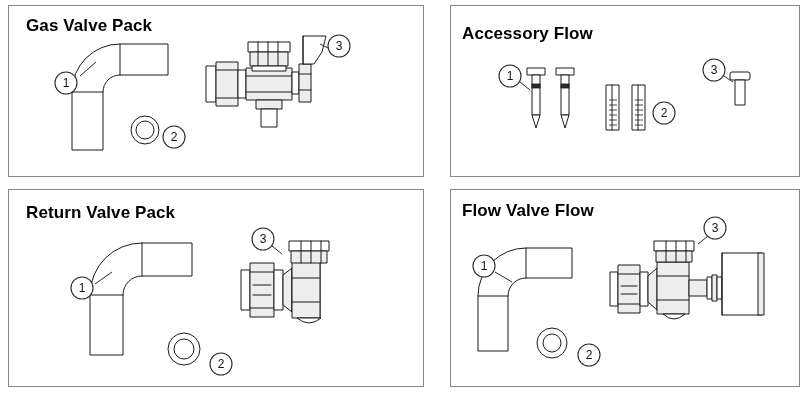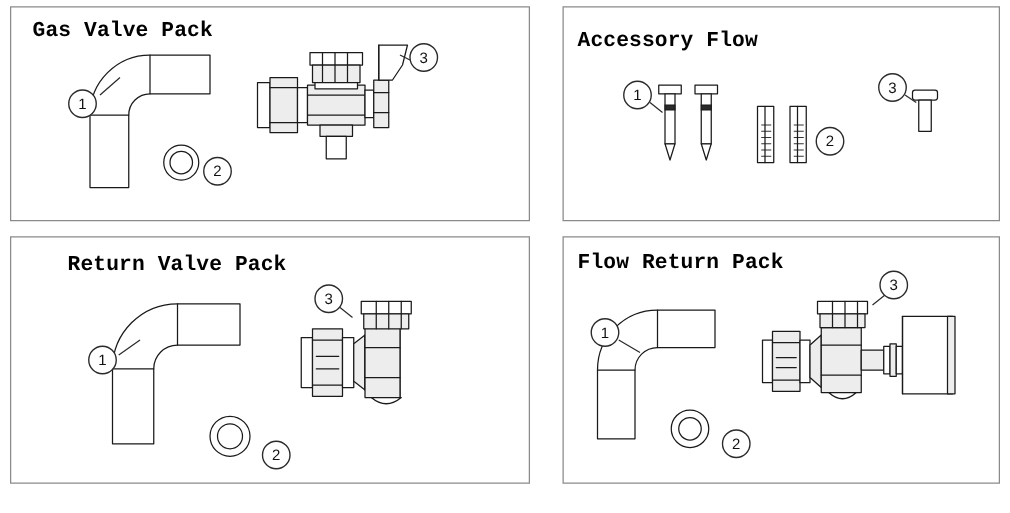--- a/index.html
+++ b/index.html
@@ -15,21 +15,21 @@
     overflow: hidden;
   }
   .panel {
     position: absolute;
     background: #ffffff;
     border: 1px solid #8a8a8a;
     box-sizing: border-box;
   }
   .panel-title {
     position: absolute;
-    font-family: Liberation Mono, monospace;
+    font-family: Liberation Sans, sans-serif;
     font-weight: bold;
     font-size: 17px;
     color: #000000;
     letter-spacing: 0.1px;
     white-space: nowrap;
   }
   .art {
     position: absolute;
     left: 0;
     top: 0;
@@ -88,24 +88,24 @@
 </head>
 <body>
 
 <div class="panel" style="left:8px; top:5px; width:416px; height:172px;"></div>
 <div class="panel-title" style="left:26px; top:16px;">Gas Valve Pack</div>
 
 <div class="panel" style="left:450px; top:5px; width:350px; height:172px;"></div>
 <div class="panel-title" style="left:462px; top:24px;">Accessory Flow</div>
 
 <div class="panel" style="left:8px; top:189px; width:416px; height:198px;"></div>
-<div class="panel-title" style="left:26px; top:203px;margin-left:28px;">Return Valve Pack</div>
+<div class="panel-title" style="left:26px; top:203px;">Return Valve Pack</div>
 
 <div class="panel" style="left:450px; top:189px; width:350px; height:198px;"></div>
-<div class="panel-title" style="left:462px; top:201px;">Flow Return Pack</div>
+<div class="panel-title" style="left:462px; top:201px;">Flow Valve Flow</div>
 
 <svg class="art" width="808" height="410" viewBox="0 0 808 410">
 
   <g>
     <path class="fillw" d="M72,150 L72,92 A48,48 0 0 1 120,44 L120,44 L168,44 L168,44
                            L168,75 L120,75 A17,17 0 0 0 103,92 L103,150 Z"></path>
     <path class="ln" d="M120,44 L120,75"></path>
     <path class="ln" d="M72,92 L103,92"></path>
   </g>
 

